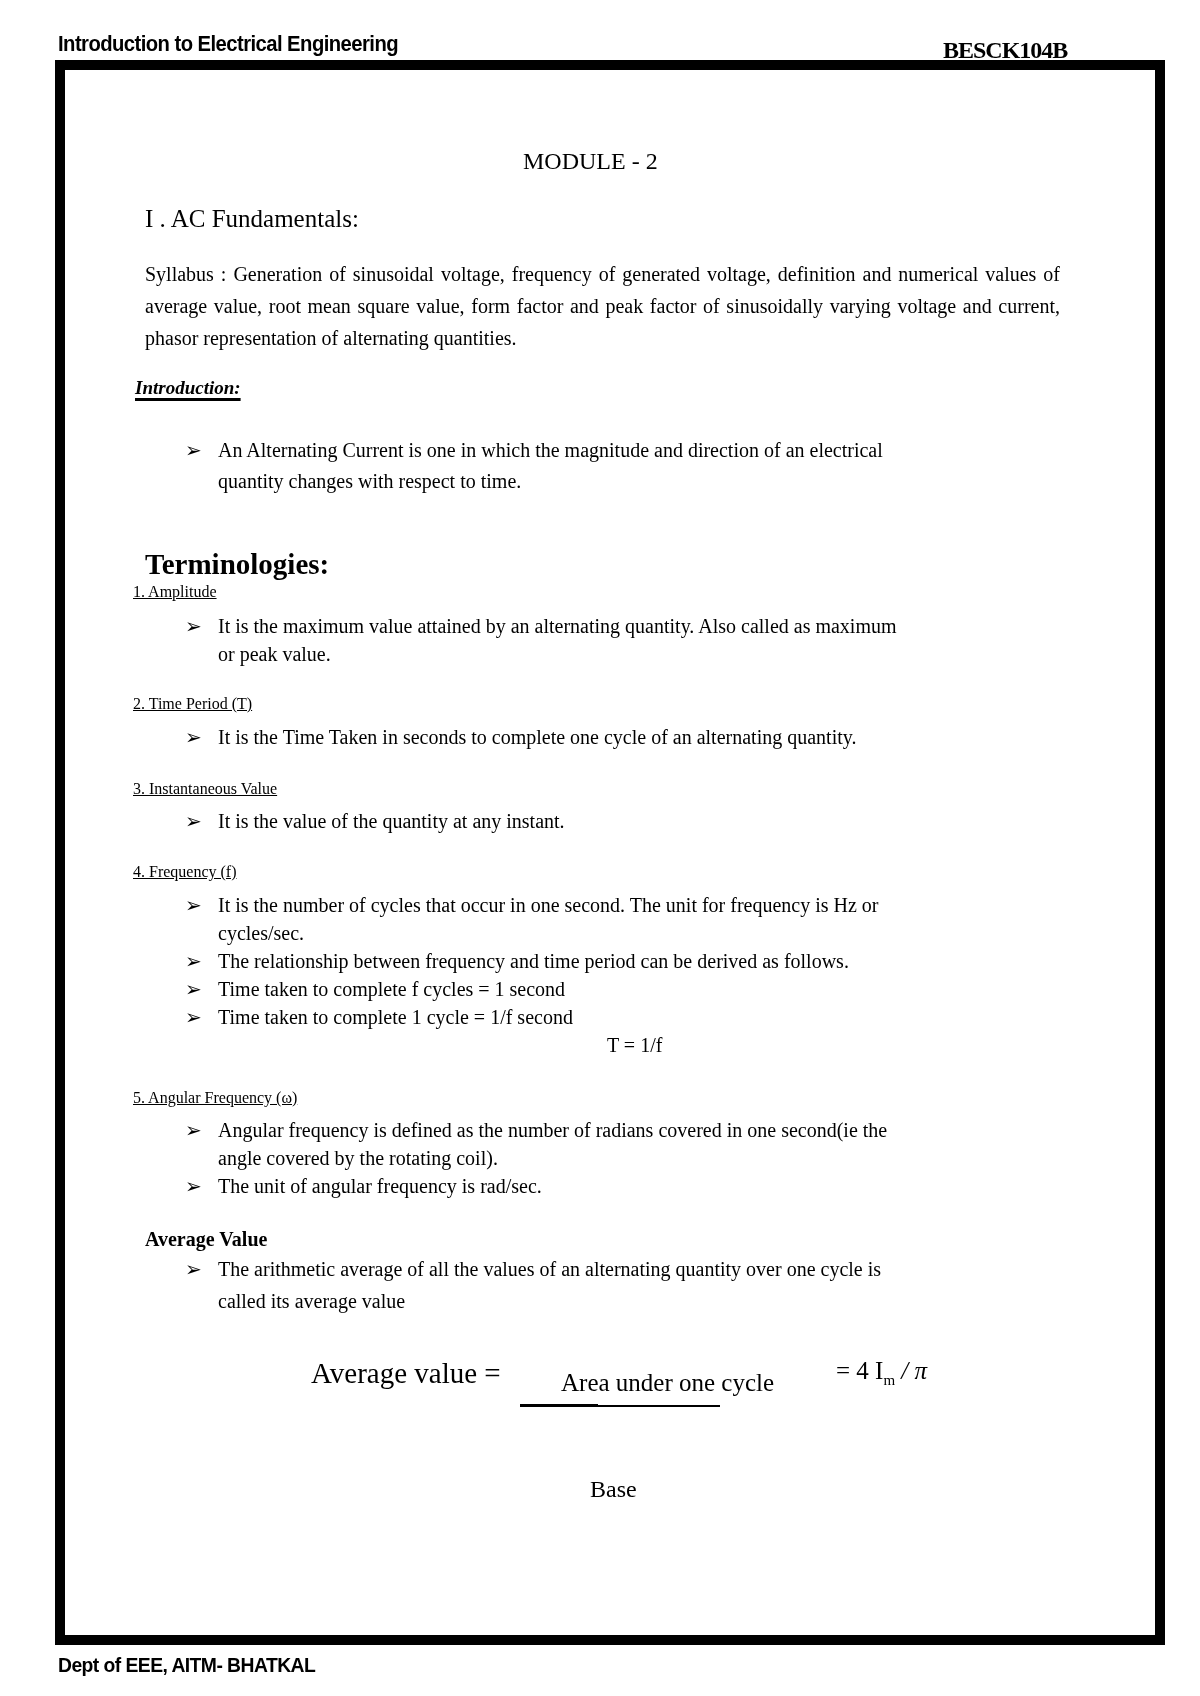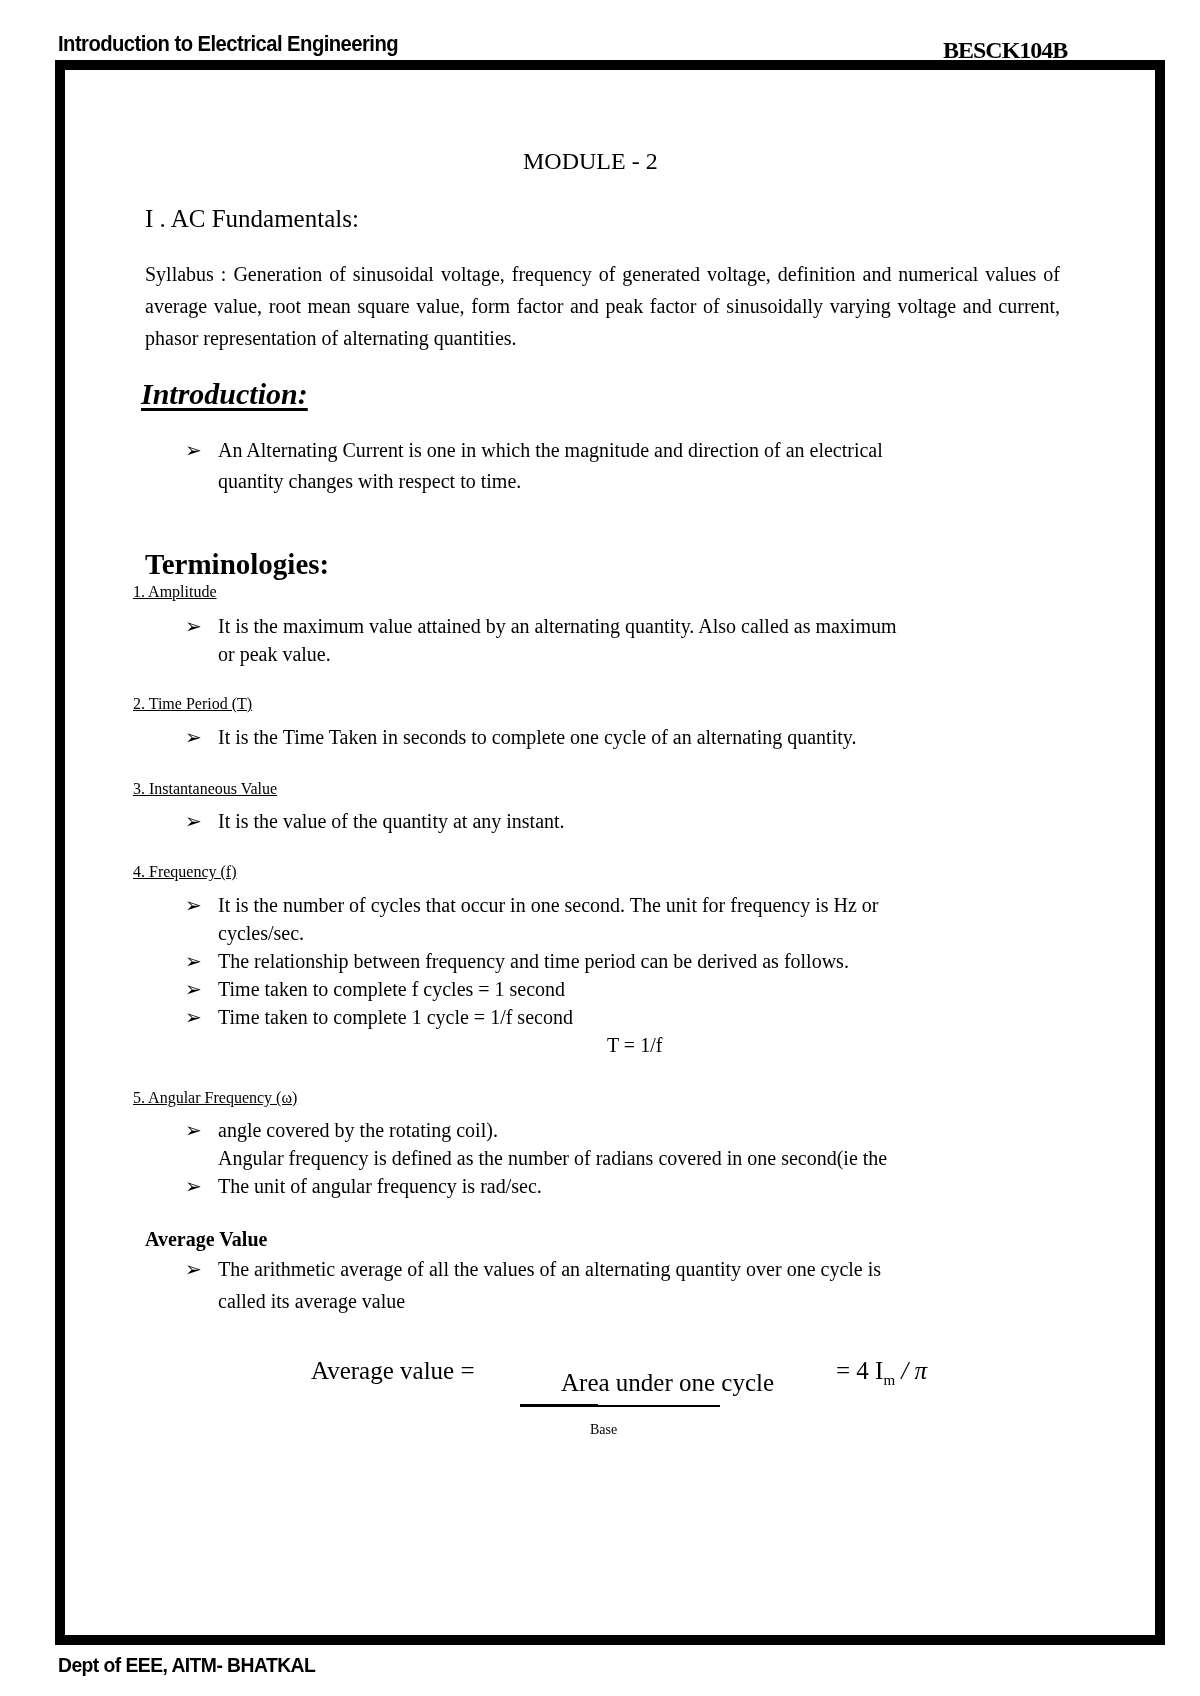--- a/index.html
+++ b/index.html
@@ -5,35 +5,35 @@
   html, body { margin: 0; padding: 0; background: #ffffff; }
   body { width: 1200px; height: 1696px; position: relative; overflow: hidden; font-family: "Liberation Serif", serif; color: #000; }
   .hdr-left { position: absolute; left: 58px; top: 31px; font-family: "Liberation Sans", sans-serif; font-weight: bold; font-size: 22px; letter-spacing: -0.6px; transform: scaleX(0.92); transform-origin: left; }
   .hdr-right { position: absolute; left: 943px; top: 37px; font-family: "Liberation Serif", serif; font-weight: bold; font-size: 24px; letter-spacing: -1px; }
   .frame { position: absolute; left: 55px; top: 60px; width: 1090px; height: 1565px; border: 10px solid #000; }
   .footer { position: absolute; left: 58px; top: 1653px; font-family: "Liberation Sans", sans-serif; font-weight: bold; font-size: 21px; letter-spacing: -0.6px; transform: scaleX(0.92); transform-origin: left; }
   .abs { position: absolute; white-space: nowrap; }
   .module { left: 523px; top: 148px; font-size: 24px; font-family: Liberation Serif, serif; }
   .section { left: 145px; top: 205px; font-size: 25px; }
   .syllabus { left: 145px; top: 258px; width: 915px; font-size: 20px; line-height: 32px; text-align: justify; white-space: normal; }
-  .intro-h { left: 141px; top: 377px; font-size: 30px; font-weight: bold; font-style: italic; text-decoration: underline; text-decoration-thickness: 3px; text-underline-offset: 4px; }
+  .intro-h { left: 135px; top: 377px; font-size: 19px; font-weight: bold; font-style: italic; text-decoration: underline; text-decoration-thickness: 3px; text-underline-offset: 4px; }
   .bullet-row { position: absolute; left: 185px; font-size: 20px; line-height: 28px; white-space: nowrap; }
   .bullet-row .arrow { position: absolute; left: 0; top: 0; width: 24px; }
   .bullet-row .txt { margin-left: 33px; display: block; }
   .term-h { left: 145px; top: 548px; font-size: 29px; font-weight: bold; }
   .item-h { position: absolute; left: 133px; font-size: 16px; white-space: nowrap; text-decoration: underline; }
   .avg-h { left: 145px; top: 1228px; font-size: 20px; font-weight: bold; }
   .formula { left: 453px; top: 1025px; font-size: 20px; }
-  .eq-left { left: 311px; top: 1357px; font-size: 25px; }
+  .eq-left { left: 311px; top: 1357px; font-size: 29px; }
   .eq-num { left: 561px; top: 1357px; font-size: 25px; margin-top: 12px; }
   .eq-right { left: 836px; top: 1357px; font-size: 25px; }
   .eq-right sub { font-size: 15px; }
   .eq-line { position: absolute; left: 520px; top: 1405px; width: 200px; height: 2px; background: #000; }
   .eq-line::before { content: ""; position: absolute; left: 0; top: -1px; width: 78px; height: 3px; background: #000; }
-  .eq-den { left: 590px; top: 1422px; font-size: 14px; }
+  .eq-den { left: 590px; top: 1476px; font-size: 24px; }
 </style>
 </head>
 <body>
 
 <div class="hdr-left">Introduction to Electrical Engineering</div>
 <div class="hdr-right">BESCK104B</div>
 
 <div class="frame"></div>
 
 <div class="abs module">MODULE - 2</div>
@@ -84,22 +84,22 @@
 </div>
 <div class="bullet-row" style="top:1003px">
   <span class="arrow">➢</span>
   <span class="txt">Time taken to complete 1 cycle = 1/f second</span>
 </div>
 <div class="abs formula" style="left:607px;top:1034px;font-size:20px">T = 1/f</div>
 
 <div class="item-h" style="top:1089px">5. Angular Frequency (ω)</div>
 <div class="bullet-row" style="top:1116px">
   <span class="arrow">➢</span>
+  <span class="txt">Angular frequency is defined as the number of radians covered in one second(ie the</span>
   <span class="txt">angle covered by the rotating coil).</span>
-  <span class="txt">Angular frequency is defined as the number of radians covered in one second(ie the</span>
 </div>
 <div class="bullet-row" style="top:1172px">
   <span class="arrow">➢</span>
   <span class="txt">The unit of angular frequency is rad/sec.</span>
 </div>
 
 <div class="abs avg-h">Average Value</div>
 <div class="bullet-row" style="top:1255px">
   <span class="arrow">➢</span>
   <span class="txt">The arithmetic average of all the values of an alternating quantity over one cycle is</span>

